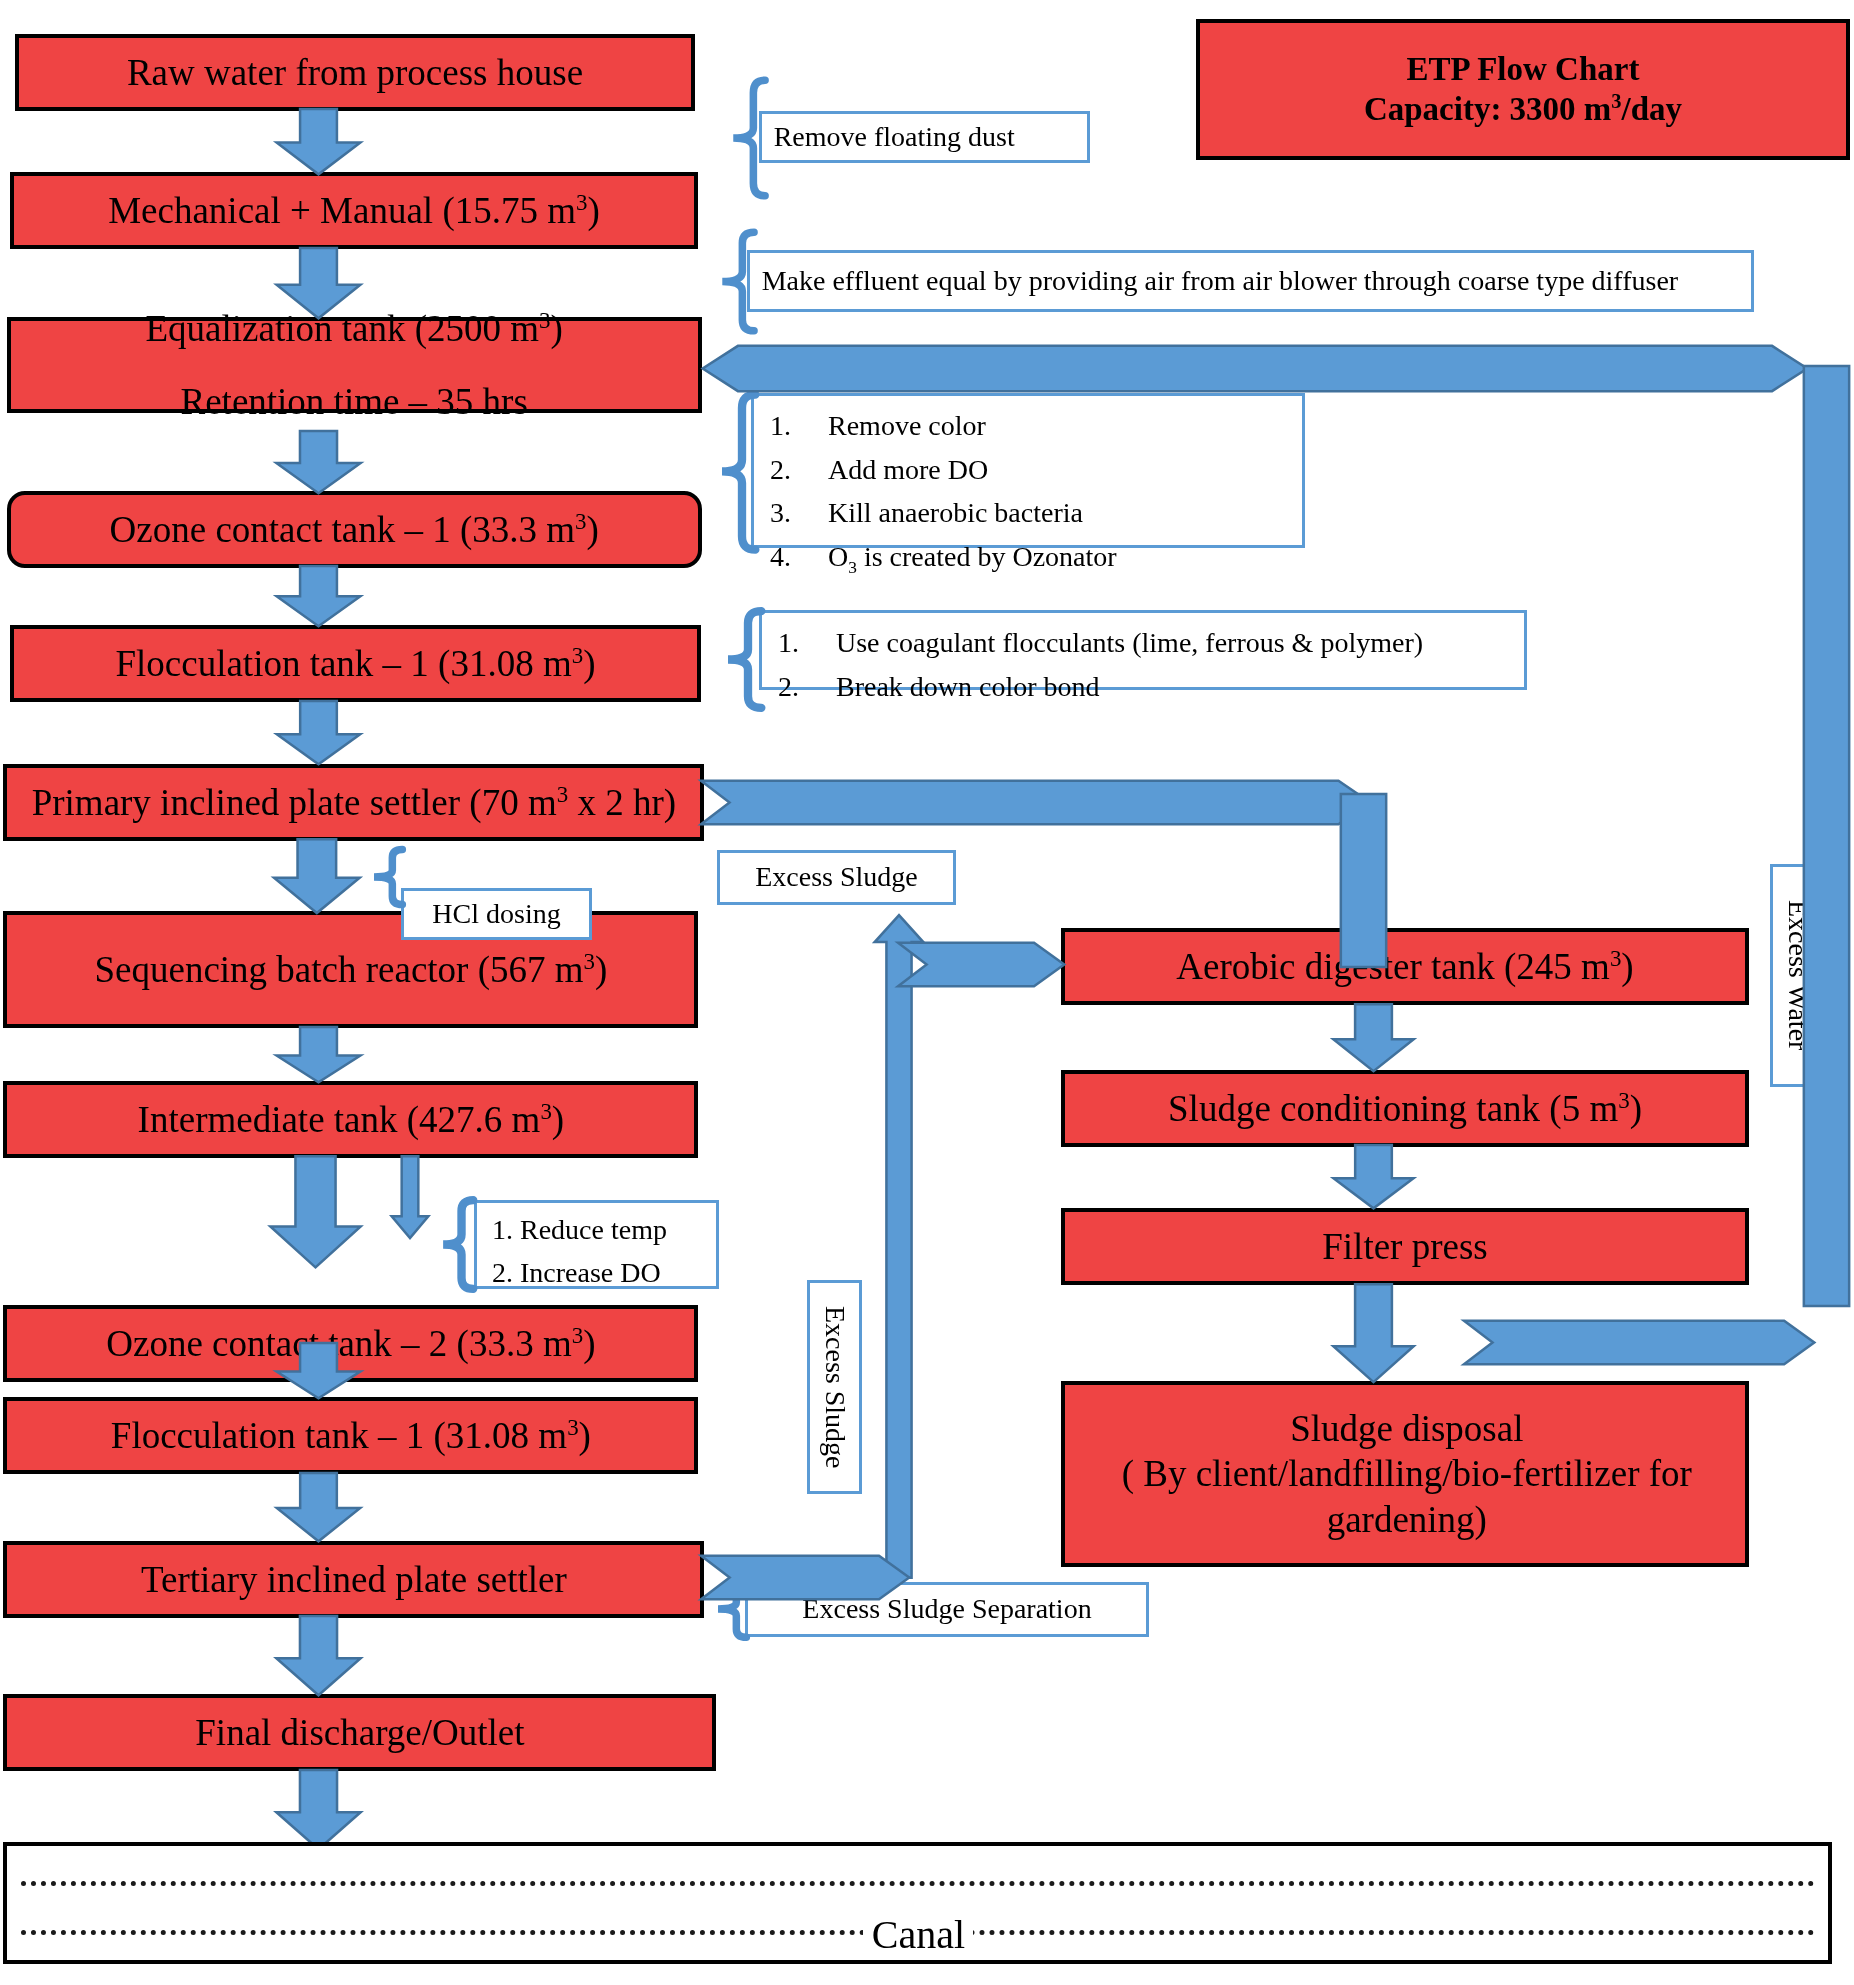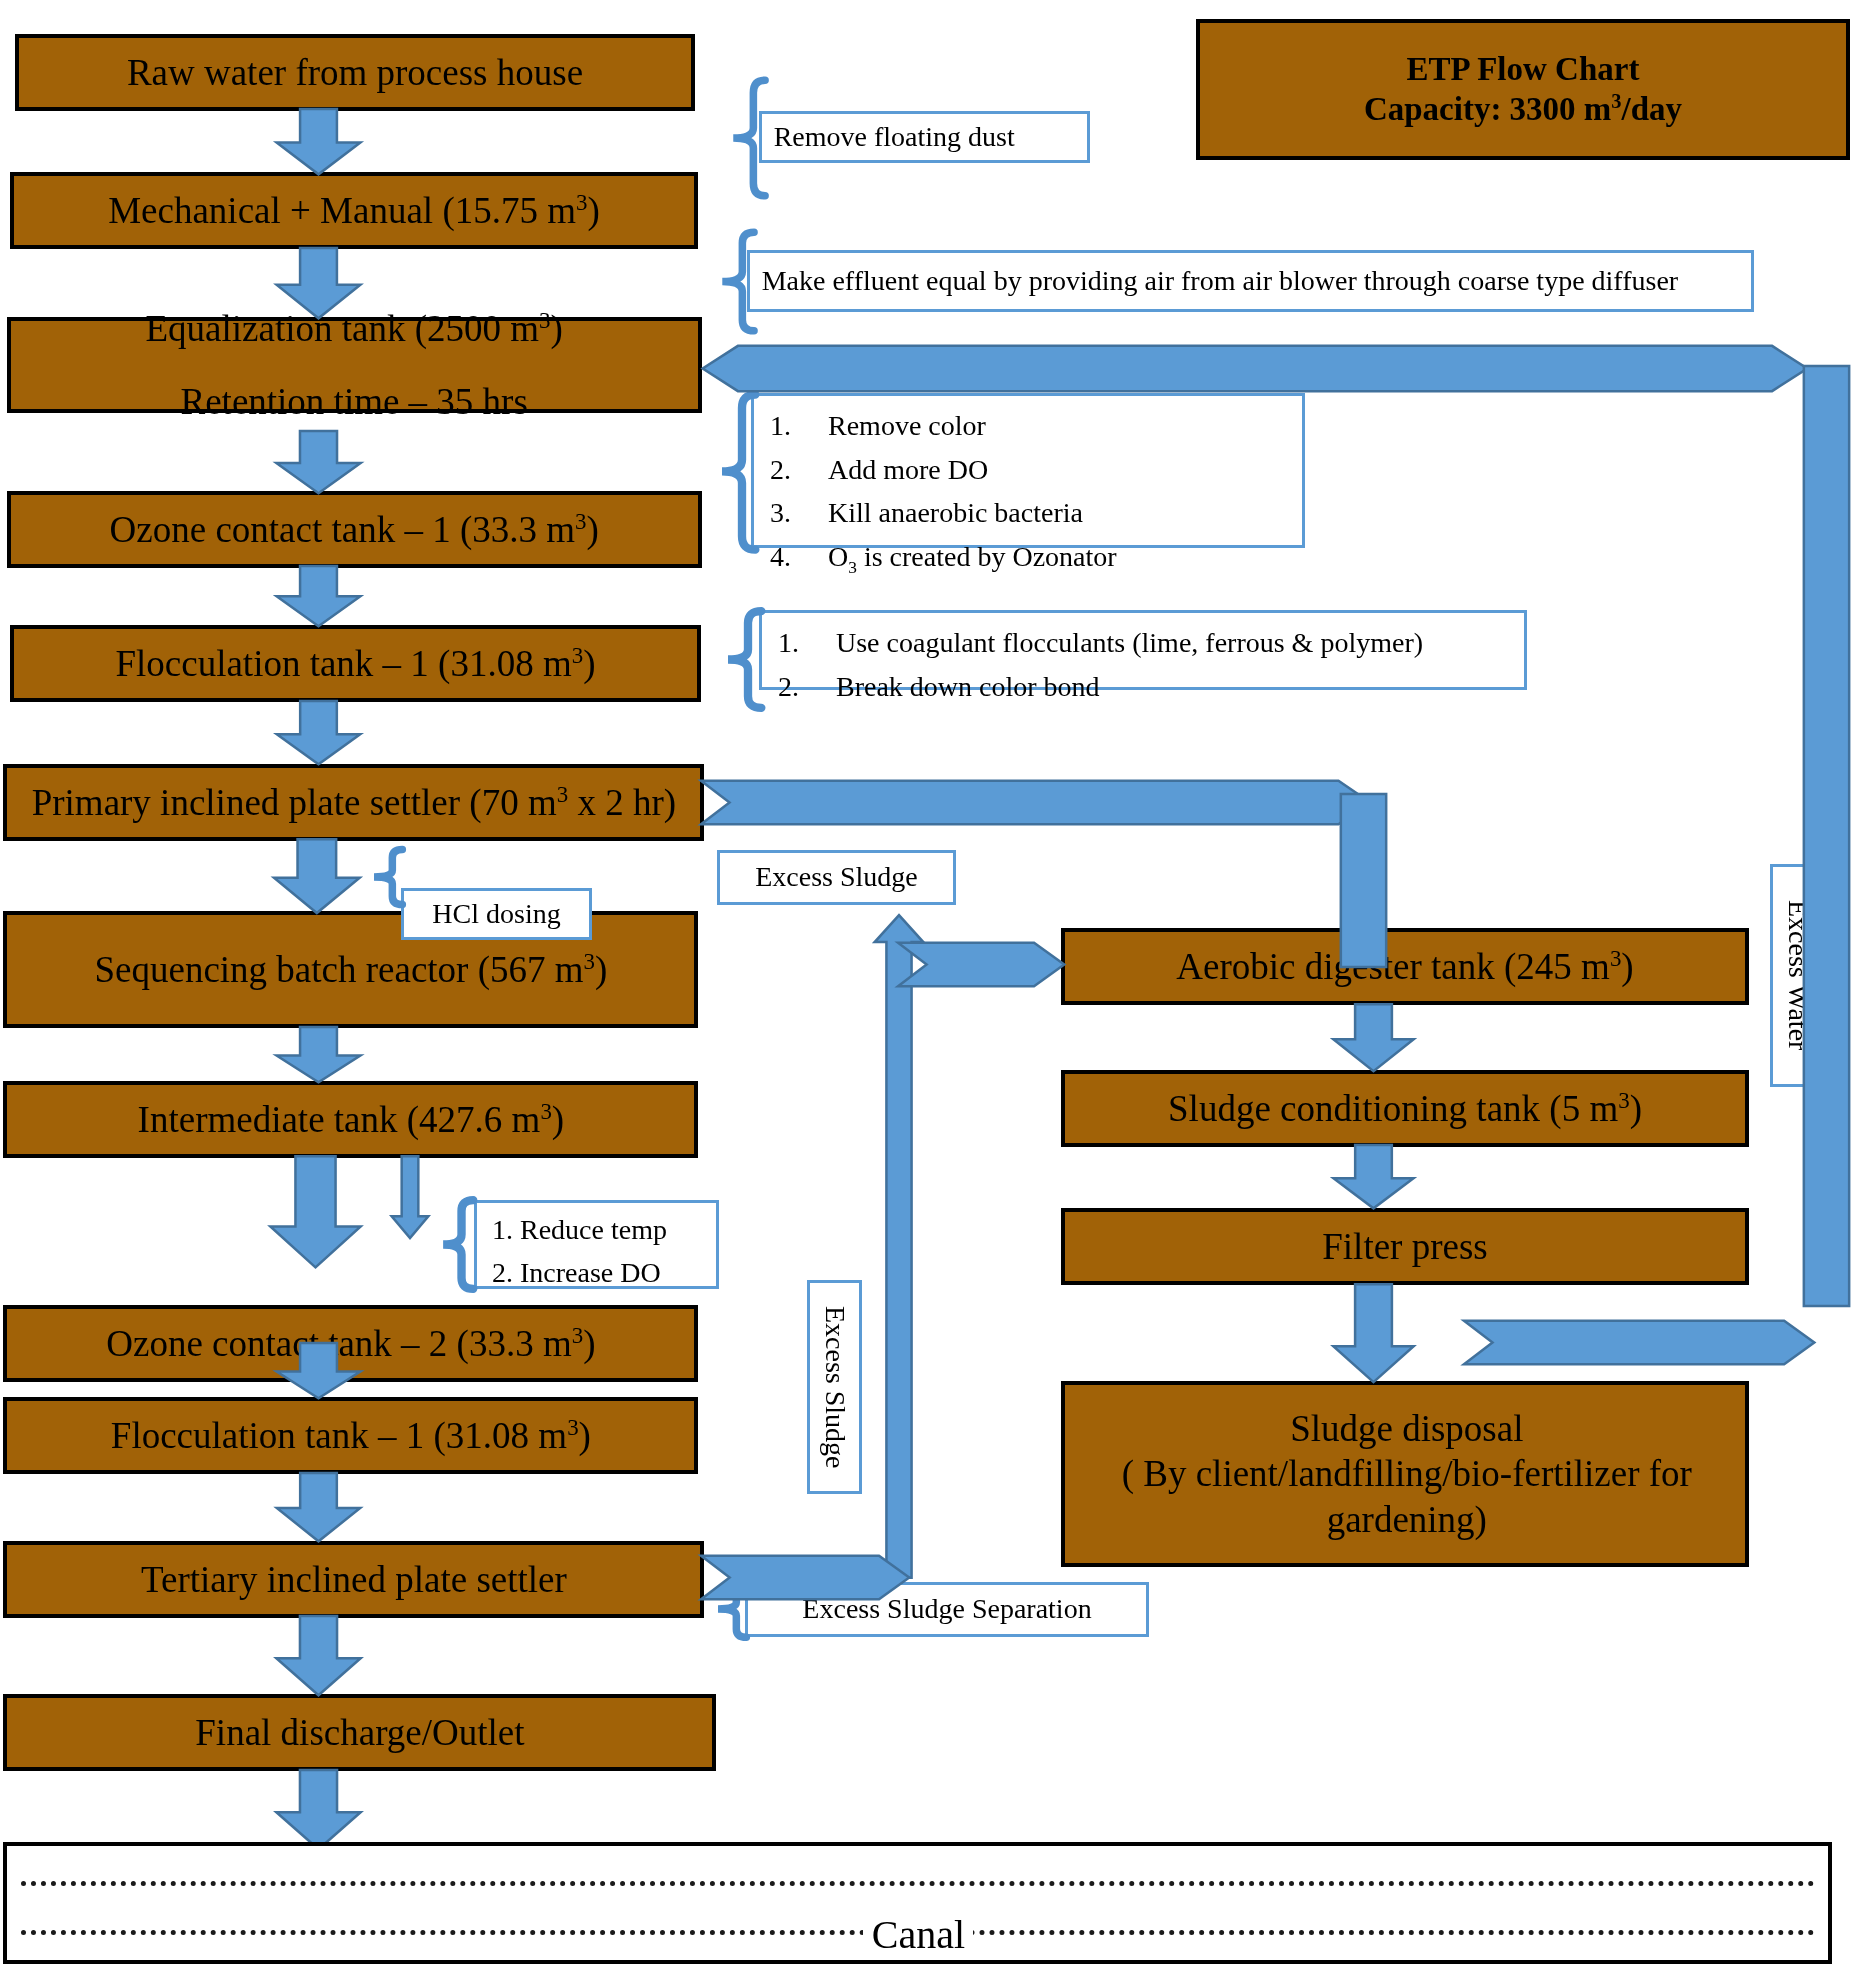--- a/index.html
+++ b/index.html
@@ -3,21 +3,21 @@
 <meta charset="utf-8">
 <style>
   html,body{margin:0;padding:0;background:#ffffff;}
   body{font-family:"Liberation Serif", serif;}
   #page{position:relative;width:1854px;height:1985px;background:#fff;overflow:hidden;}
 
   
   .pbox{
     position:absolute;
     border:4.2px solid #000;
-    background:#a16207;
+    background:#ef4444;
     box-sizing:border-box;
     display:flex;
     flex-direction:column;
     align-items:center;
     justify-content:center;
     text-align:center;
     font-family:"Liberation Serif", serif;
     font-size:37px;
     line-height:1.22;
     color:#000;
@@ -101,21 +101,21 @@
 
   <div class="pbox" style="left:10px;top:172px;width:688px;height:77px;">
     <span class="ln"><span>Mechanical + Manual (15.75 m</span><sup>3</sup><span>)</span></span>
   </div>
 
   <div class="pbox" style="left:6.7px;top:317px;width:695px;height:96px;gap:28px;">
     <span class="ln"><span>Equalization tank (2500 m</span><sup>3</sup><span>)</span></span>
     <span class="ln">Retention time – 35 hrs</span>
   </div>
 
-  <div class="pbox" style="left:6.7px;top:491px;width:695px;height:77px;">
+  <div class="pbox" style="left:6.7px;top:491px;width:695px;height:77px;border-radius:18px;">
     <span class="ln"><span>Ozone contact tank – 1 (33.3 m</span><sup>3</sup><span>)</span></span>
   </div>
 
   <div class="pbox" style="left:10px;top:625px;width:691px;height:77px;">
     <span class="ln"><span>Flocculation tank – 1 (31.08 m</span><sup>3</sup><span>)</span></span>
   </div>
 
   <div class="pbox" style="left:3.4px;top:764px;width:701px;height:77px;">
     <span class="ln"><span>Primary inclined plate settler (70 m</span><sup>3</sup><span> x 2 hr)</span></span>
   </div>

